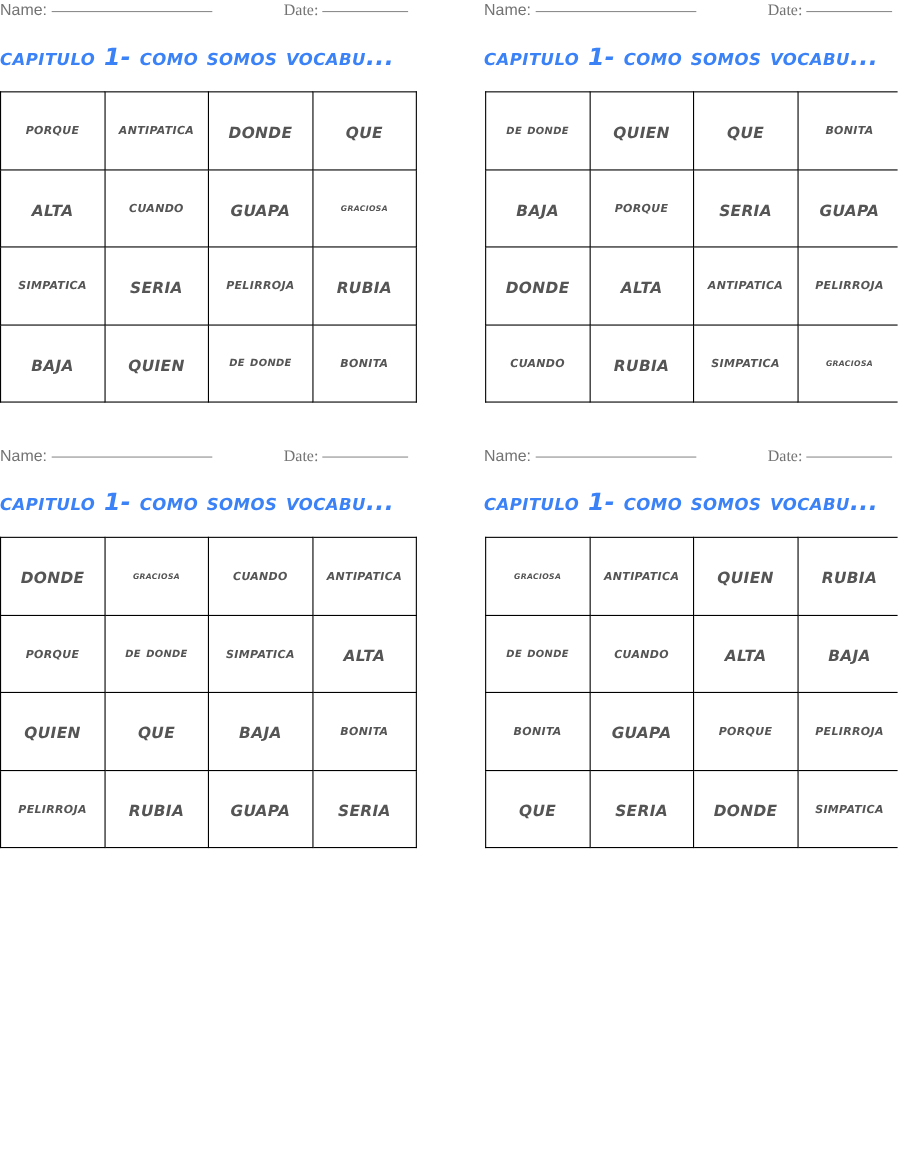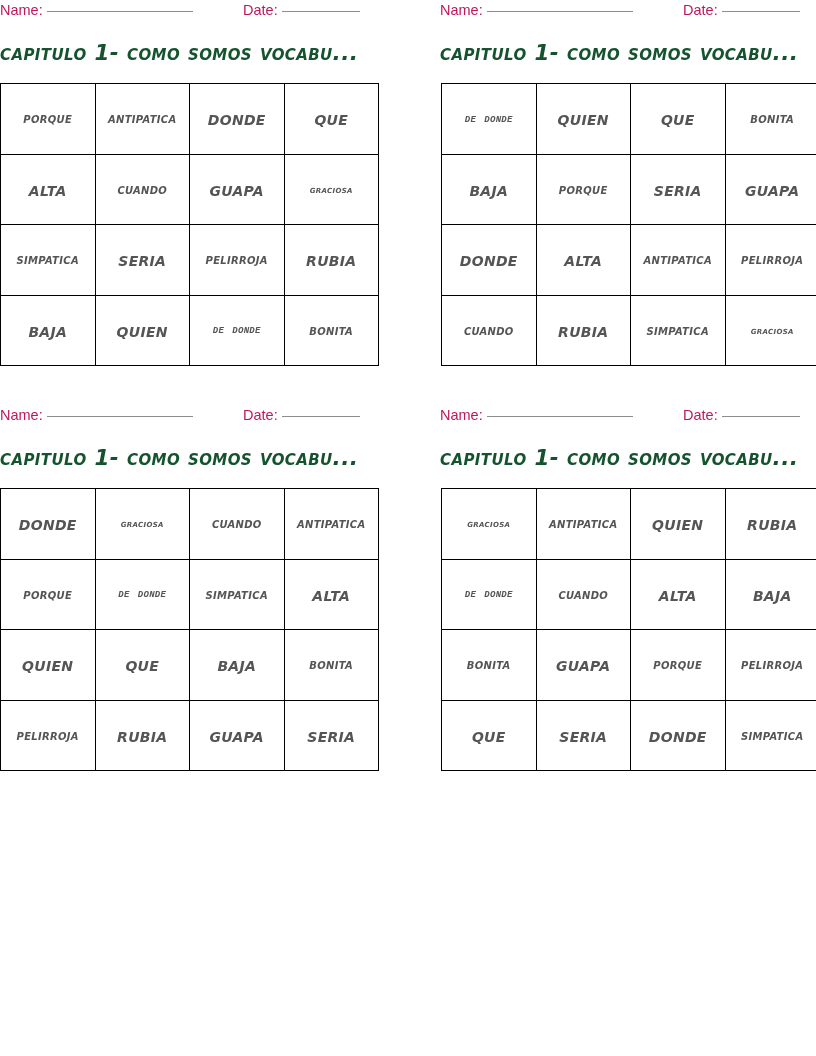--- a/index.html
+++ b/index.html
@@ -9,35 +9,35 @@
 
   
   .card{position:absolute;}
   .card.c0{left:0px;  top:0px;}
   .card.c1{left:440px;top:0px;}
   .card.c2{left:0px;  top:405px;}
   .card.c3{left:440px;top:405px;}
 
   
   .namerow{position:relative;height:20px;white-space:nowrap;color:#6b6b6b;font-size:14.5px;line-height:20px;}
-  .namerow .lbl{color:#be185d;}
+  .namerow .lbl{color:#737373;}
   .namerow .rule{display:inline-block;border-bottom:1px solid #8d8d8d;vertical-align:3px;}
   .namerow .name-rule{width:146px;}
   .namerow .date-rule{width:78px;}
-  .namerow .date-grp{position:absolute;left:243px;top:0;}
+  .namerow .date-grp{position:absolute;left:258px;top:0;font-family:Liberation Serif, serif;}
 
   
   .title{
     margin-top:20px;
     font-family:"DejaVu Sans",sans-serif;
     font-weight:700;
     font-style:italic;
     font-size:21.5px;
     letter-spacing:0.4px;
-    color:#14532d;
+    color:#3b82f6;
     white-space:nowrap;
     font-variant:small-caps;
     text-transform:lowercase;
     line-height:26px;
   }
   .title::first-letter{font-size:21.5px;}
 
   
   .grid{
     margin-top:17px;
@@ -62,21 +62,21 @@
     color:#555555;
     font-variant:small-caps;
     text-transform:lowercase;
     letter-spacing:0.3px;
     line-height:1.05;
     display:block;
   }
   
   .cell.s-xl{font-size:20px;}
   .cell.s-lg{font-size:14.5px;}
-  .cell.s-md{font-size:13px;font-family:Liberation Mono, monospace;}
+  .cell.s-md{font-size:13px;}
   .cell.s-sm{font-size:10.5px;}
   .cell.s-xs{font-size:14px;}
 </style>
 </head>
 <body>
 
 <div class="page">
 
   <div class="card c0">
     <div class="namerow">

